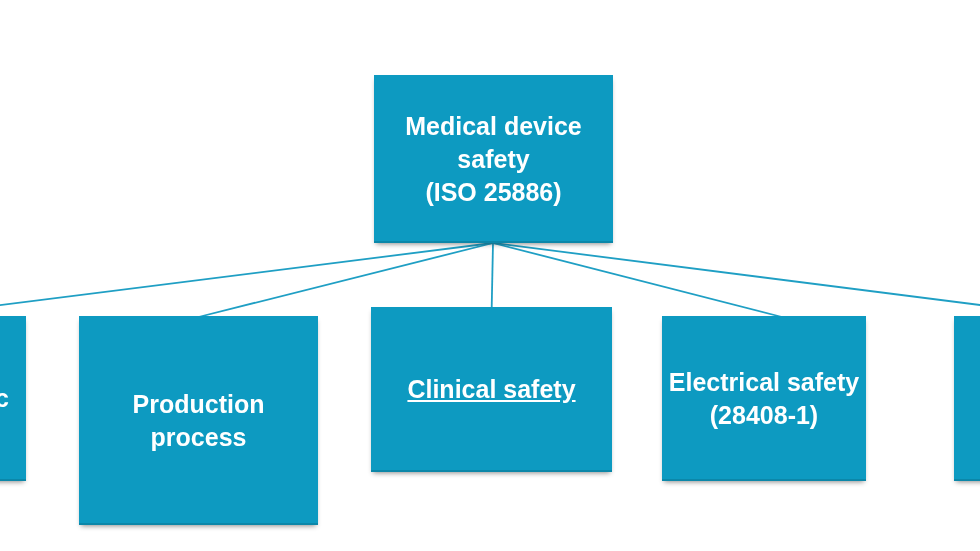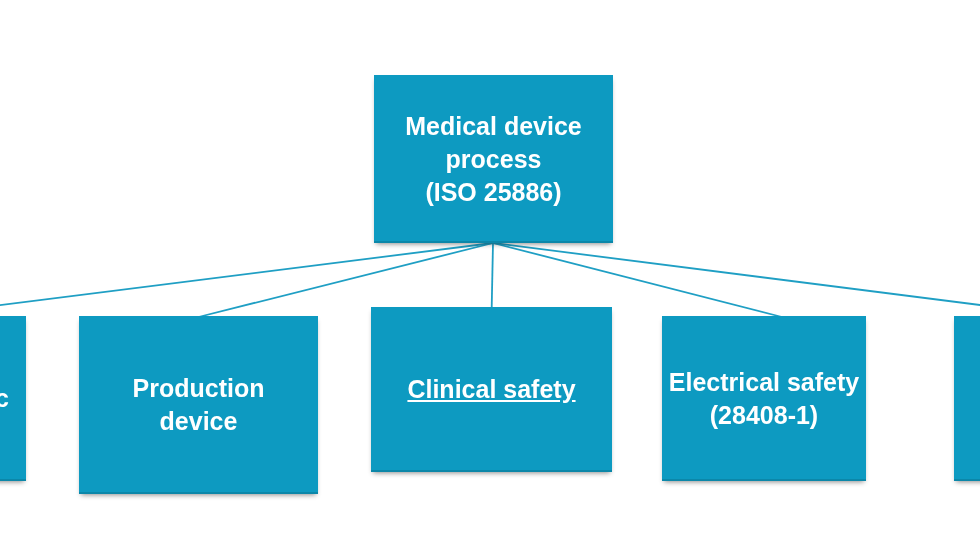--- a/index.html
+++ b/index.html
@@ -56,35 +56,35 @@
     <line x1="493" y1="243" x2="-94" y2="317"></line>
     <line x1="493" y1="243" x2="198.5" y2="317"></line>
     <line x1="493" y1="243" x2="491.5" y2="317"></line>
     <line x1="493" y1="243" x2="782" y2="317"></line>
     <line x1="493" y1="243" x2="1074" y2="317"></line>
   </svg>
 
   <div class="node" style="left:374px; top:75px; width:239px; height:168px;">
     <div class="label">
       <div>Medical device</div>
-      <div>process</div>
+      <div>safety</div>
       <div>(ISO 25886)</div>
     </div>
   </div>
 
   <div class="node align-right" style="left:-214px; top:316px; width:240px; height:165px;">
     <div class="label">
       <div>c</div>
     </div>
   </div>
 
-  <div class="node" style="left:79px; top:316px; width:239px; height:178px;">
+  <div class="node" style="left:79px; top:316px; width:239px; height:209px;">
     <div class="label">
       <div>Production</div>
-      <div>device</div>
+      <div>process</div>
     </div>
   </div>
 
   <div class="node" style="left:371px; top:307px; width:241px; height:165px;text-decoration:underline;">
     <div class="label">
       <div>Clinical safety</div>
     </div>
   </div>
 
   <div class="node" style="left:662px; top:316px; width:204px; height:165px;">

